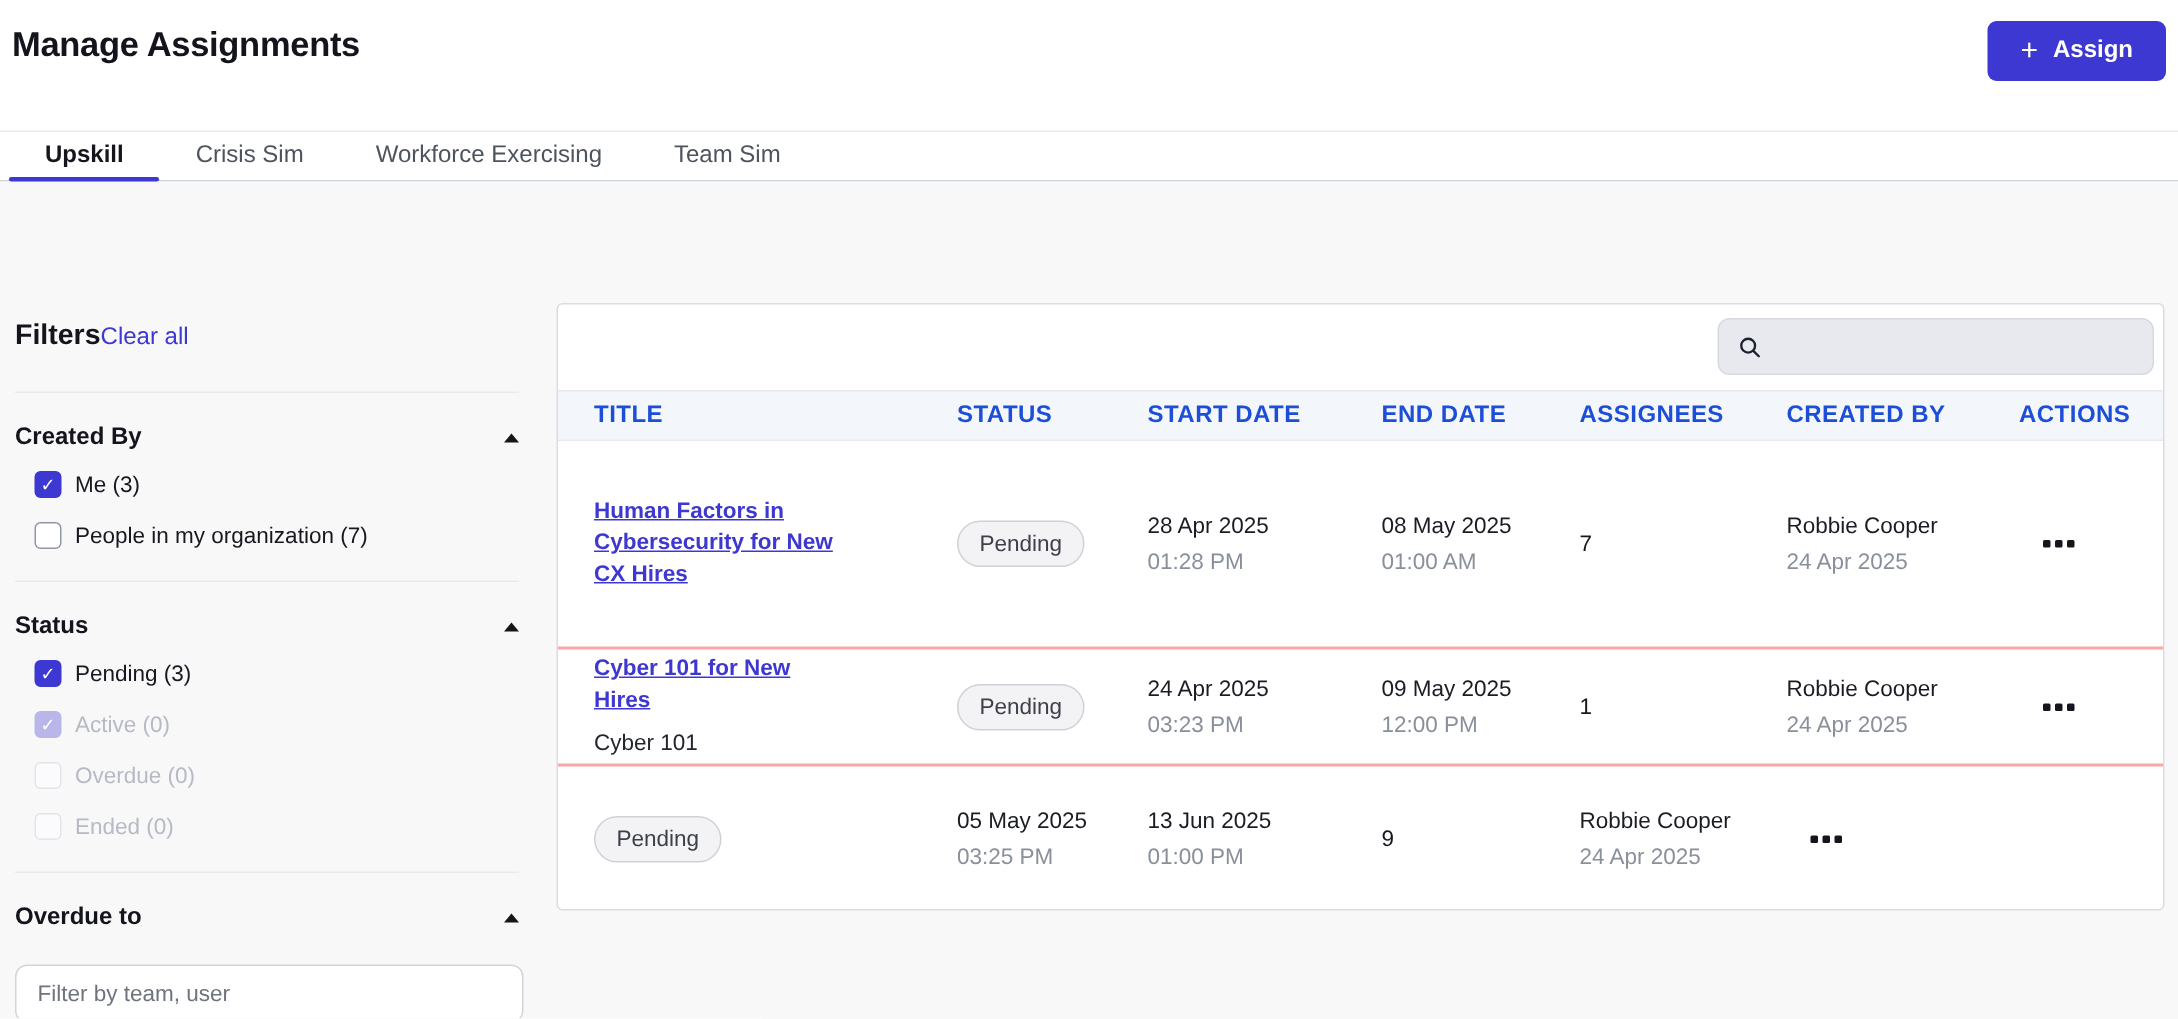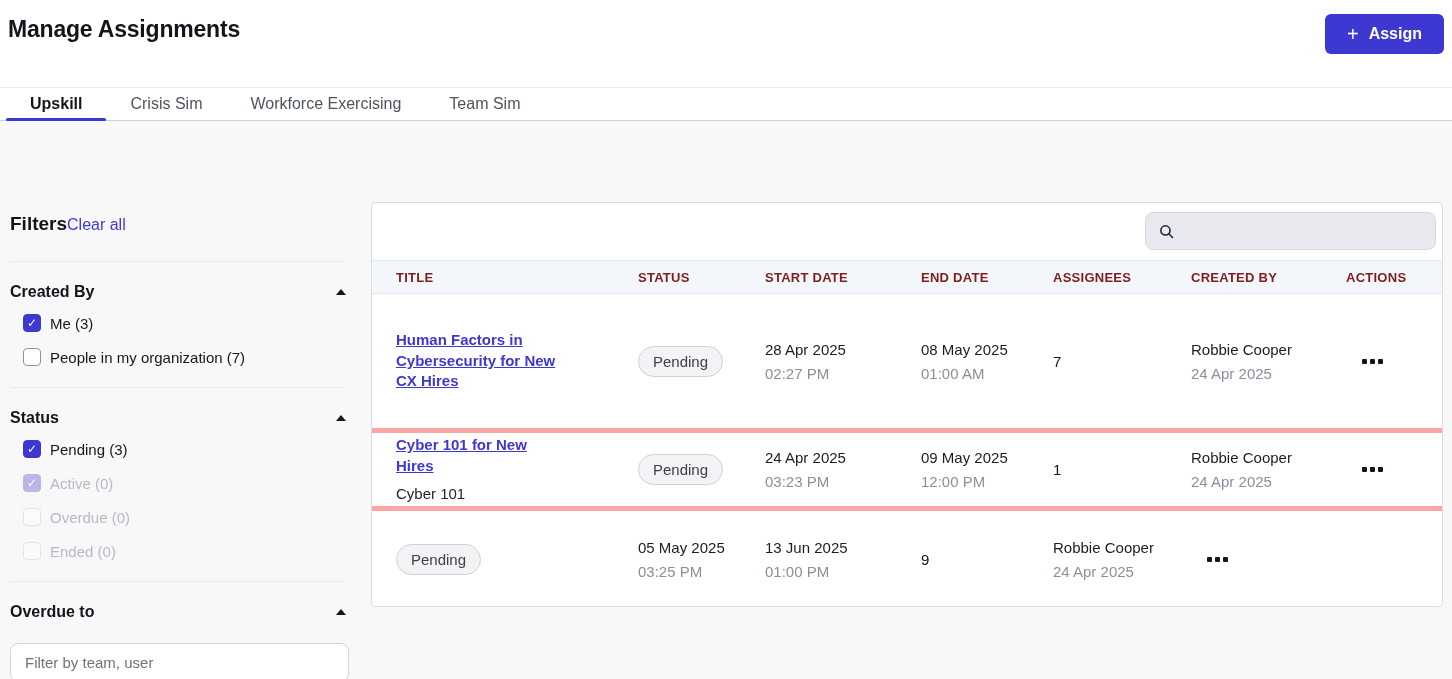--- a/index.html
+++ b/index.html
@@ -192,30 +192,30 @@
     grid-template-columns: 242px 127px 156px 132px 138px 155px 1fr;
   }
   .t-head {
     background: #f3f6fa;
     border-top: 1px solid #e7e9ee;
     border-bottom: 1px solid #e7e9ee;
     height: 34px;
     align-items: center;
   }
   .th {
-    font-size: 13px;
+    font-size: 16px;
     font-weight: 700;
-    color: #7f1d1d;
+    color: #1d4ed8;
     letter-spacing: 0.02em;
     padding-left: 24px;
     white-space: nowrap;
   }
   .t-row {
     align-items: center;
-    border-bottom: 5px solid #fca5a5;
+    border-bottom: 2px solid #fca5a5;
   }
   .t-row:last-child { border-bottom: none; }
   .t-row.r0 { height: 139px; }
   .t-row.r1 { height: 78px; }
   .t-row.r2 { height: 96px; }
   .td { padding-left: 24px; font-size: 15px; }
   .title-link {
     display: inline-block;
     max-width: 172px;
     color: #3f38d0;
@@ -362,21 +362,21 @@
 
       <div class="t-grid t-row r0">
         <div class="td">
           <a class="title-link">Human Factors in Cybersecurity for New CX Hires</a>
         </div>
         <div class="td">
           <span class="badge">Pending</span>
         </div>
         <div class="td">
           <div class="d-main">28 Apr 2025</div>
-          <div class="d-sub">02:27 PM</div>
+          <div class="d-sub">01:28 PM</div>
         </div>
         <div class="td">
           <div class="d-main">08 May 2025</div>
           <div class="d-sub">01:00 AM</div>
         </div>
         <div class="td">
           <span>7</span>
         </div>
         <div class="td">
           <div class="d-main">Robbie Cooper</div>

